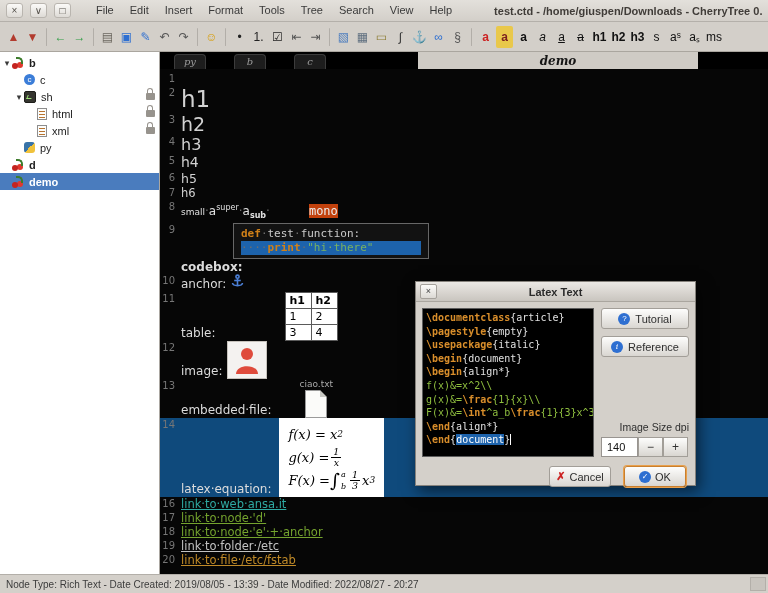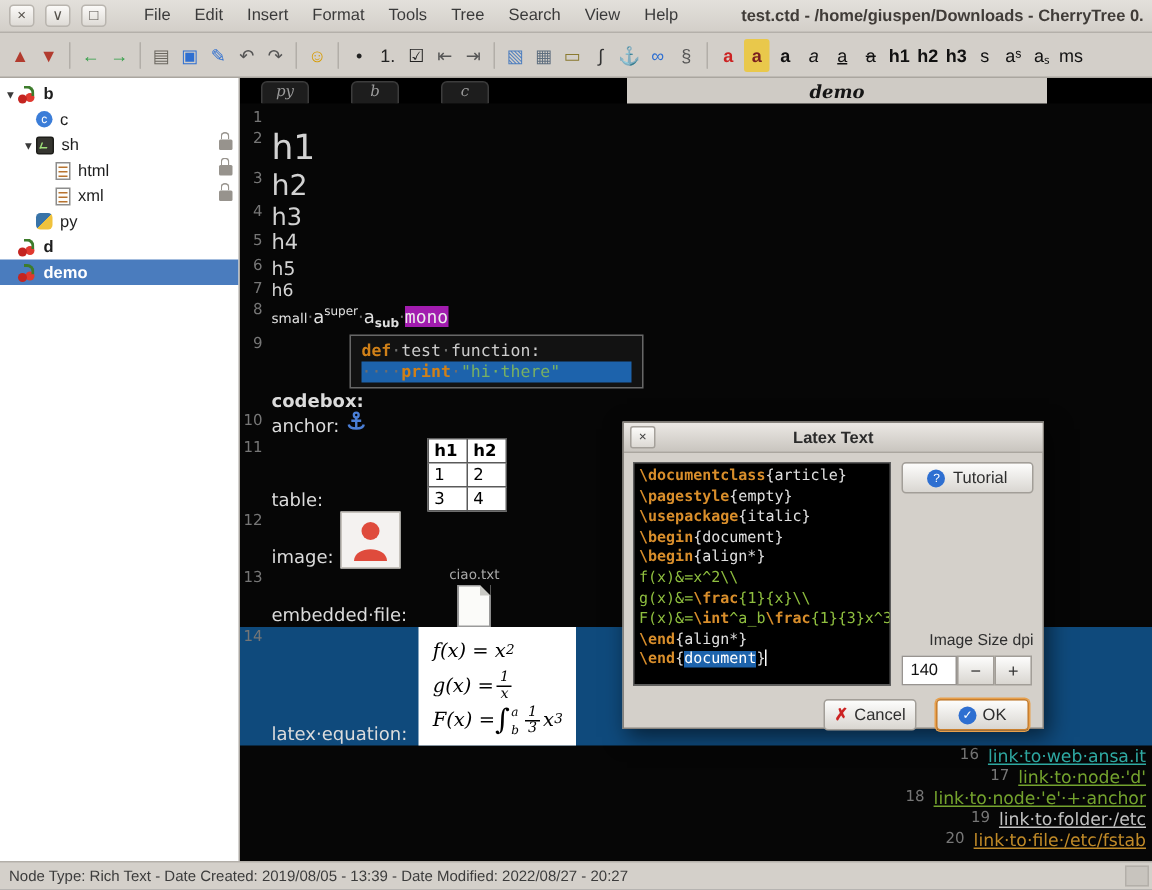--- a/index.html
+++ b/index.html
@@ -77,21 +77,21 @@
   .c-back { color:#ffffff; background:#a3a82b; }
   .c-bold { font-weight:bold; color:#e8e8e8; }
   .c-italic { font-style:italic; color:#e8e8e8; }
   .c-under { text-decoration:underline; color:#e8e8e8; }
   .c-strike { text-decoration:line-through; color:#e8e8e8; }
   .c-dim { color:#6e6e6e; }
   .c-plain { color:#e0e0e0; }
   .c-small { font-size:9px; color:#e0e0e0; }
   .c-sup { font-size:8px; vertical-align:5px; color:#e0e0e0; }
   .c-sub { font-size:8px; vertical-align:-3px; color:#e0e0e0;font-weight:bold; }
-  .c-mono { font-family:"DejaVu Sans Mono",monospace; background:#a21caf; color:#ececec; }
+  .c-mono { font-family:"DejaVu Sans Mono",monospace; background:#c2410c; color:#ececec;margin-left:39px; }
   .c-kw { color:#d08018; font-weight:bold; }
   .c-code { color:#cccccc; }
   .c-str { color:#78b063; }
 
   .cbline { align-items:flex-start; }
   .cbwrap { display:flex; flex-direction:column; }
   .codebox { margin-left:52px; background:#121212; border:1px solid #676767; padding:3px 7px; font-family:"DejaVu Sans Mono",monospace; font-size:11px; width:196px; }
   .cbl { line-height:14px; white-space:nowrap; }
   .cbl.selline { background:#1d63ac; }
   .cblabel { margin-top:1px; line-height:14px;font-weight:bold; }
@@ -114,21 +114,21 @@
   .leq sup { font-size:9px; font-style:italic; }
   .frac { display:inline-flex; flex-direction:column; align-items:center; font-size:9.5px; line-height:10px; margin:0 2px; }
   .frac .fnum { border-bottom:1px solid #000; padding:0 2px; }
   .intg { font-size:19px; font-style:normal; line-height:19px; }
   .intlims { display:inline-flex; flex-direction:column; justify-content:space-between; height:20px; font-size:8px; line-height:8px; margin:0 2px 0 1px; }
 
   .eline.link-web .ltext { color:#2fa9a2; text-decoration:underline; }
   .eline.link-node .ltext { color:#74a32e; text-decoration:underline; }
   .eline.link-folder .ltext { color:#c2c2c2; text-decoration:underline; }
   .eline.link-file .ltext { color:#c08a28; text-decoration:underline; }
-  .eline.lnk { line-height:13.5px; font-size:11.5px;justify-content:flex-end; }
+  .eline.lnk { line-height:13.5px; font-size:11.5px; }
 
   
   .statusbar { height:19px; background:#d4d0ca; border-top:1px solid #b3afa9; display:flex; align-items:center; padding-left:6px; font-size:10px; color:#3c3c3c; position:relative; }
   .grip { position:absolute; right:2px; bottom:2px; width:16px; height:14px; background:#c8c4be; border:1px solid #b3afa9; }
 
   
   .dialog { position:absolute; left:415px; top:281px; width:281px; height:205px; background:#d4d0ca; border:1px solid #86827c; box-shadow:3px 5px 14px rgba(0,0,0,0.55); z-index:10; }
   .dlg-title { height:20px; background:linear-gradient(#ebe8e4,#c9c5bf); border-bottom:1px solid #aaa69f; display:flex; align-items:center; }
   .dlg-close { width:17px; height:15px; margin-left:4px; border:1px solid #a5a19b; border-radius:2px; background:linear-gradient(#fcfbf9,#dcd9d4); text-align:center; line-height:13px; font-size:9px; color:#444; }
   .dlg-title-text { flex:1; text-align:center; font-weight:bold; font-size:11px; color:#2b2b2b; margin-right:21px; }
@@ -467,20 +467,24 @@
           <div class="dcl"><span class=" dmath">g(x)&amp;=</span><span class=" dkw">\frac</span><span class=" dmath">{1}{x}\\</span></div>
           <div class="dcl"><span class=" dmath">F(x)&amp;=</span><span class=" dkw">\int</span><span class=" dmath">^a_b</span><span class=" dkw">\frac</span><span class=" dmath">{1}{3}x^3</span></div>
           <div class="dcl"><span class=" dkw">\end</span><span class=" darg">{align*}</span></div>
           <div class="dcl"><span class=" dkw">\end</span><span class=" darg">{</span><span class=" dsel">document</span><span class=" darg">}</span><span class=" dcaret"></span></div>
         </div>
       <div class="dlg-right">
         <div class="dlg-btn">
             <span class="circ-ic tut-ic"></span>
             <span>Tutorial</span>
           </div>
+        <div class="dlg-btn">
+            <span class="circ-ic ref-ic"></span>
+            <span>Reference</span>
+          </div>
         <div class="dlg-spacer"></div>
         <div class="dpi-label">Image Size dpi</div>
         <div class="spin-row">
           <span class="spin-field">140</span>
           <span class="spin-btn">−</span>
           <span class="spin-btn">+</span>
         </div>
       </div>
     </div>
     <div class="dlg-foot">

